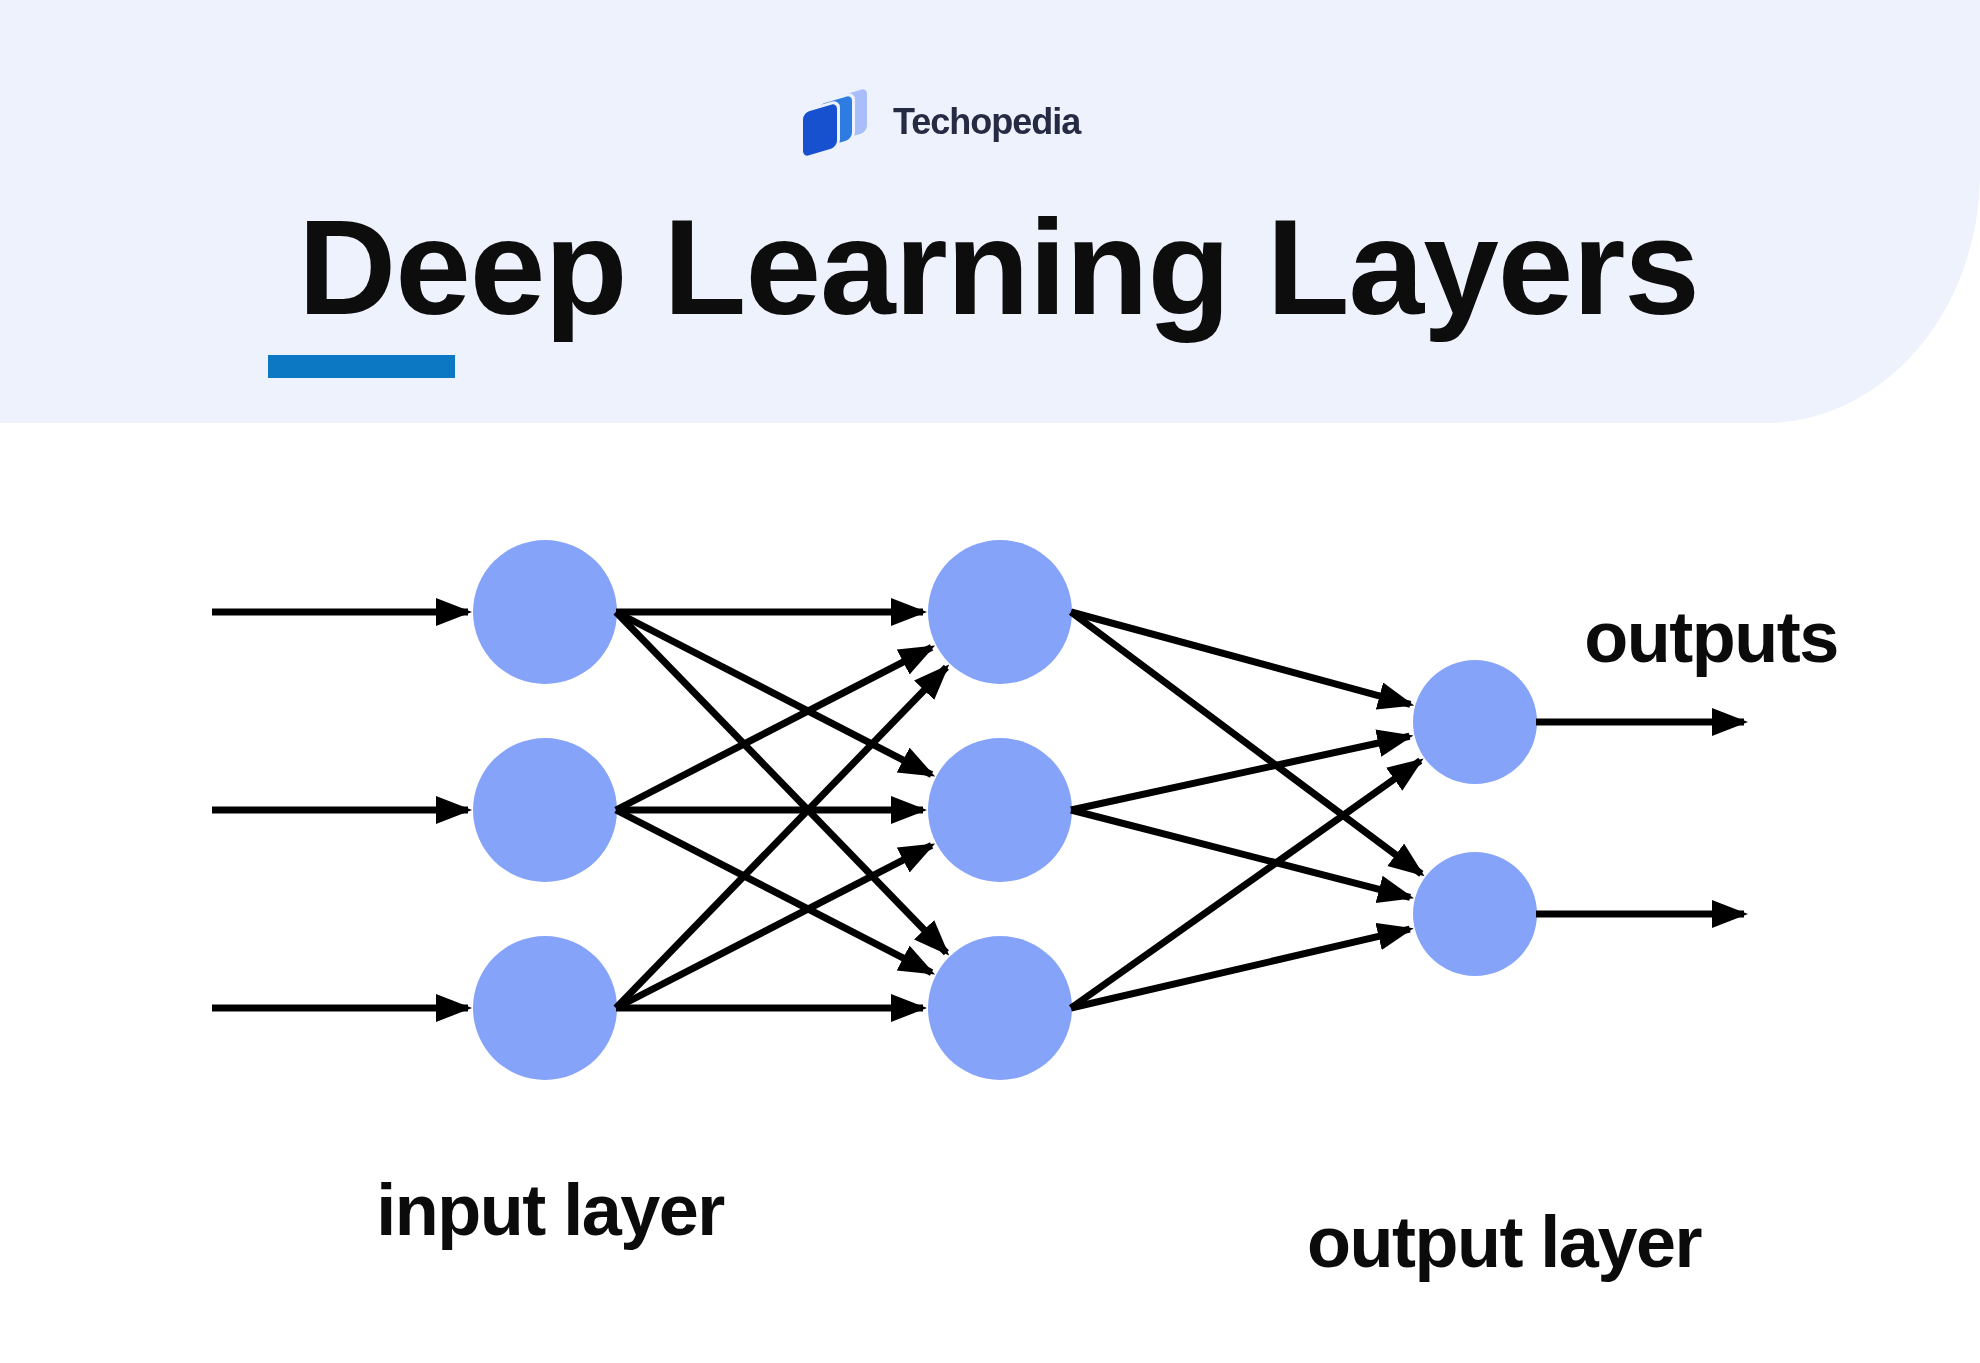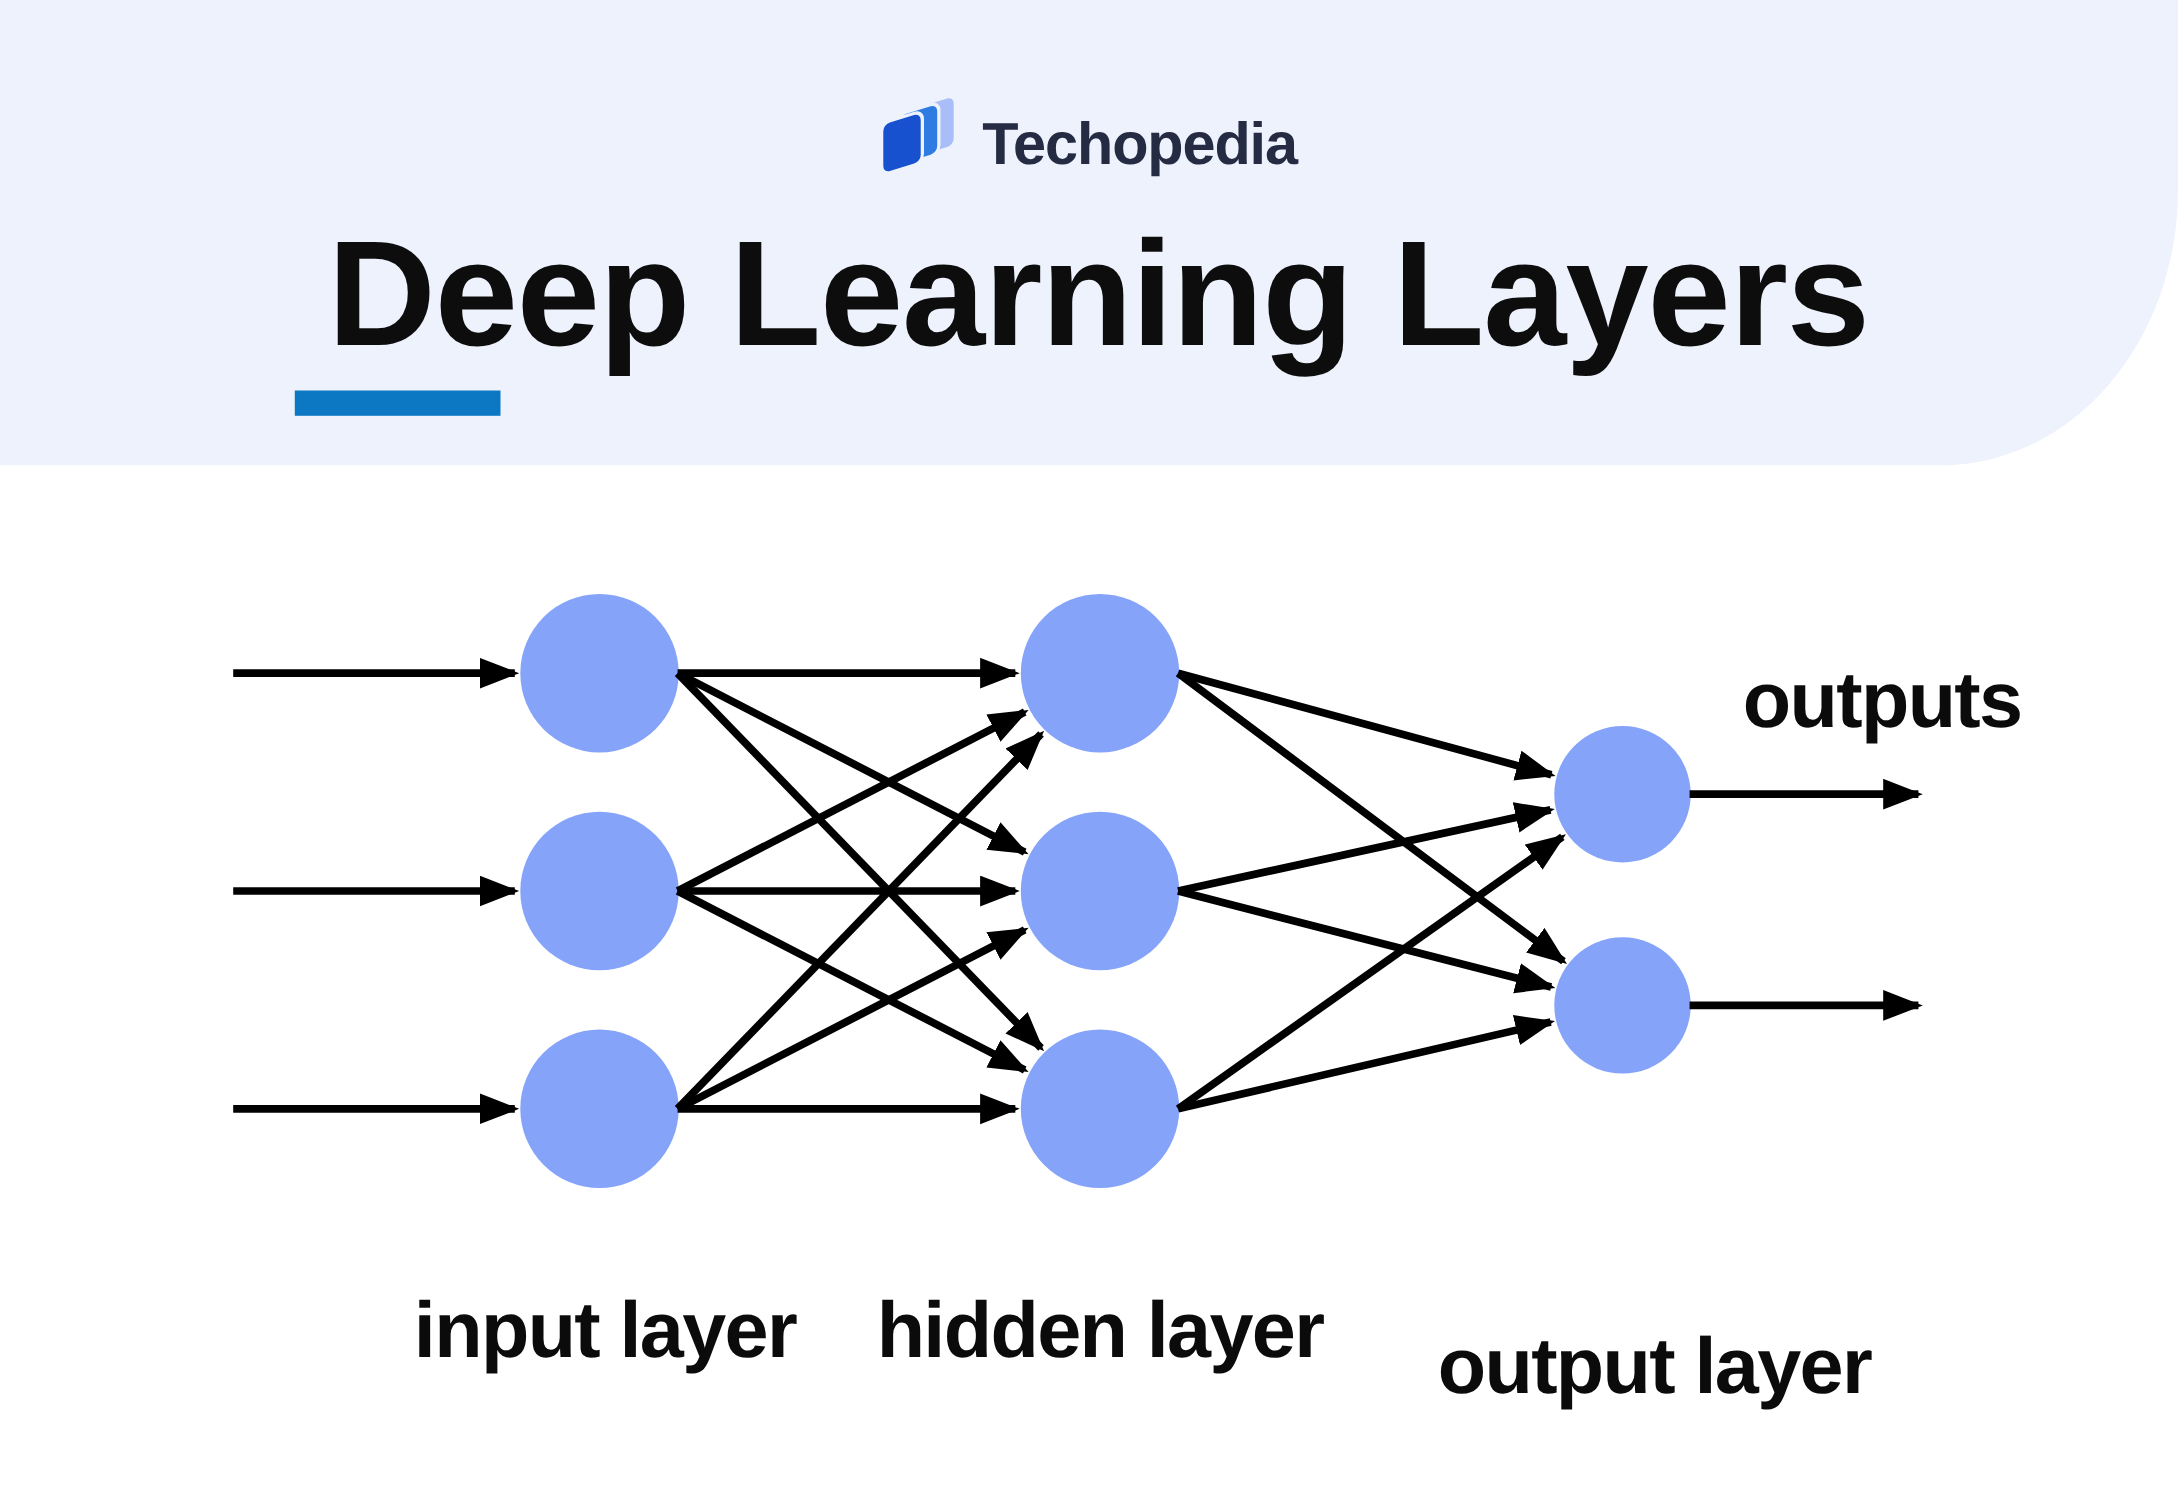--- a/index.html
+++ b/index.html
@@ -32,21 +32,21 @@
     border: 3px solid #edf2fc;
     box-sizing: content-box;
     display: block;
   }
   .card.light { left: 30px; top: 0px;  z-index: 1; }
   .card.mid   { left: 15px; top: 7px;  z-index: 2; }
   .card.dark  { left: 0px;  top: 15px; z-index: 3; }
   .brand-name {
     position: absolute;
     left: 893px; top: 104px;
-    font-size: 54px;
+    font-size: 36px;
     font-weight: bold;
     letter-spacing: -1px;
     line-height: 1;
     color: #252b42;
     white-space: nowrap;
   }
   .title {
     position: absolute;
     left: 298px; top: 199px;
     margin: 0;
@@ -132,16 +132,15 @@
       <line x1="1071" y1="1008" x2="1409.743120114079" y2="929.1835314586054" stroke="#000000" stroke-width="7" marker-end="url(#ah)"></line>
       <line x1="212" y1="612" x2="468" y2="612" stroke="#000000" stroke-width="7" marker-end="url(#ah)"></line>
       <line x1="212" y1="810" x2="468" y2="810" stroke="#000000" stroke-width="7" marker-end="url(#ah)"></line>
       <line x1="212" y1="1008" x2="468" y2="1008" stroke="#000000" stroke-width="7" marker-end="url(#ah)"></line>
       <line x1="1536" y1="722" x2="1744" y2="722" stroke="#000000" stroke-width="7" marker-end="url(#ah)"></line>
       <line x1="1536" y1="914" x2="1744" y2="914" stroke="#000000" stroke-width="7" marker-end="url(#ah)"></line>
     </svg>
 
   <div class="lbl outputs">outputs</div>
   <div class="lbl layer0">input layer</div>
-  <div class="lbl layer1">hidden layer</div>
   <div class="lbl layer2">output layer</div>
 
 </div>
 
 </body></html>

